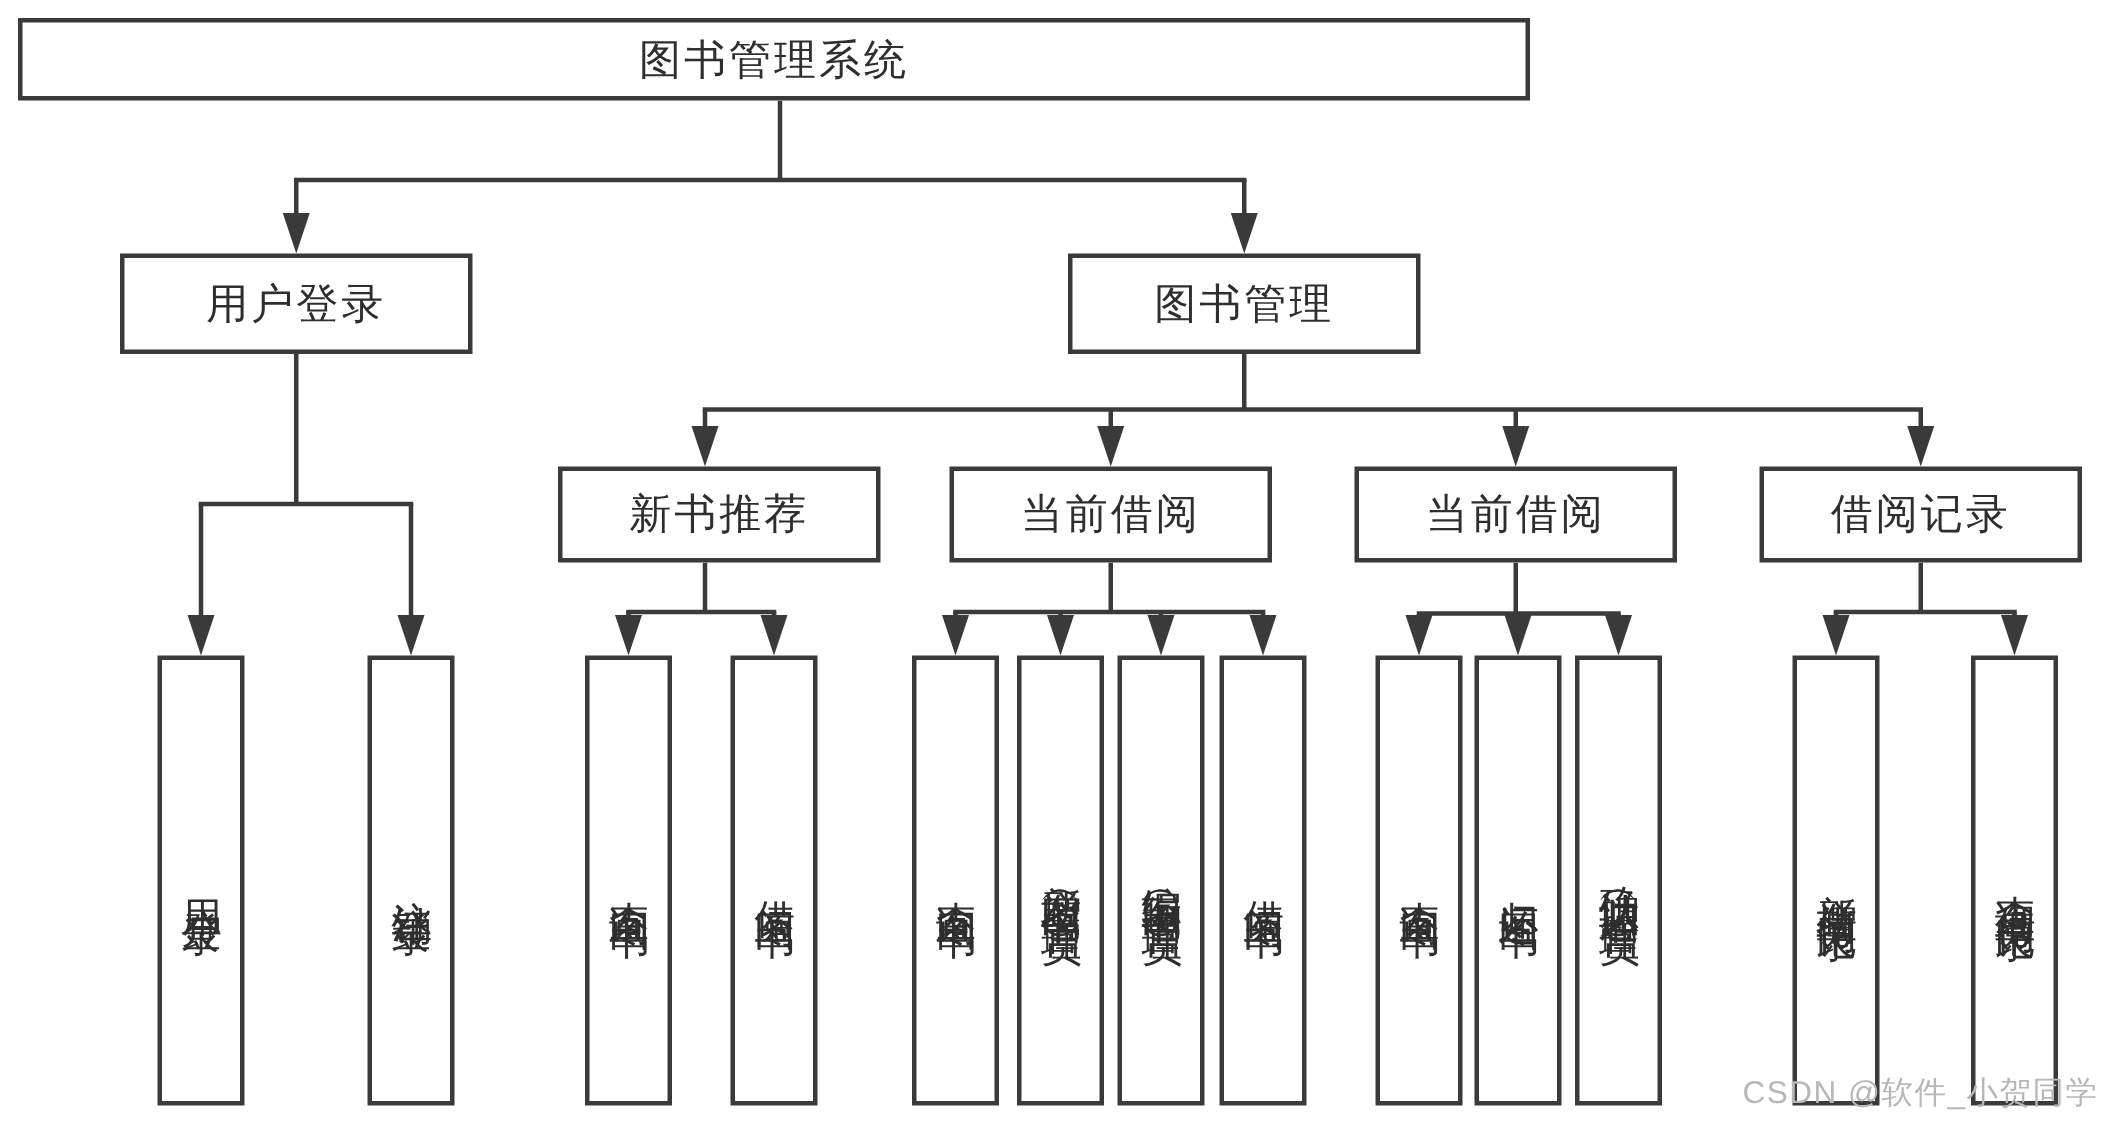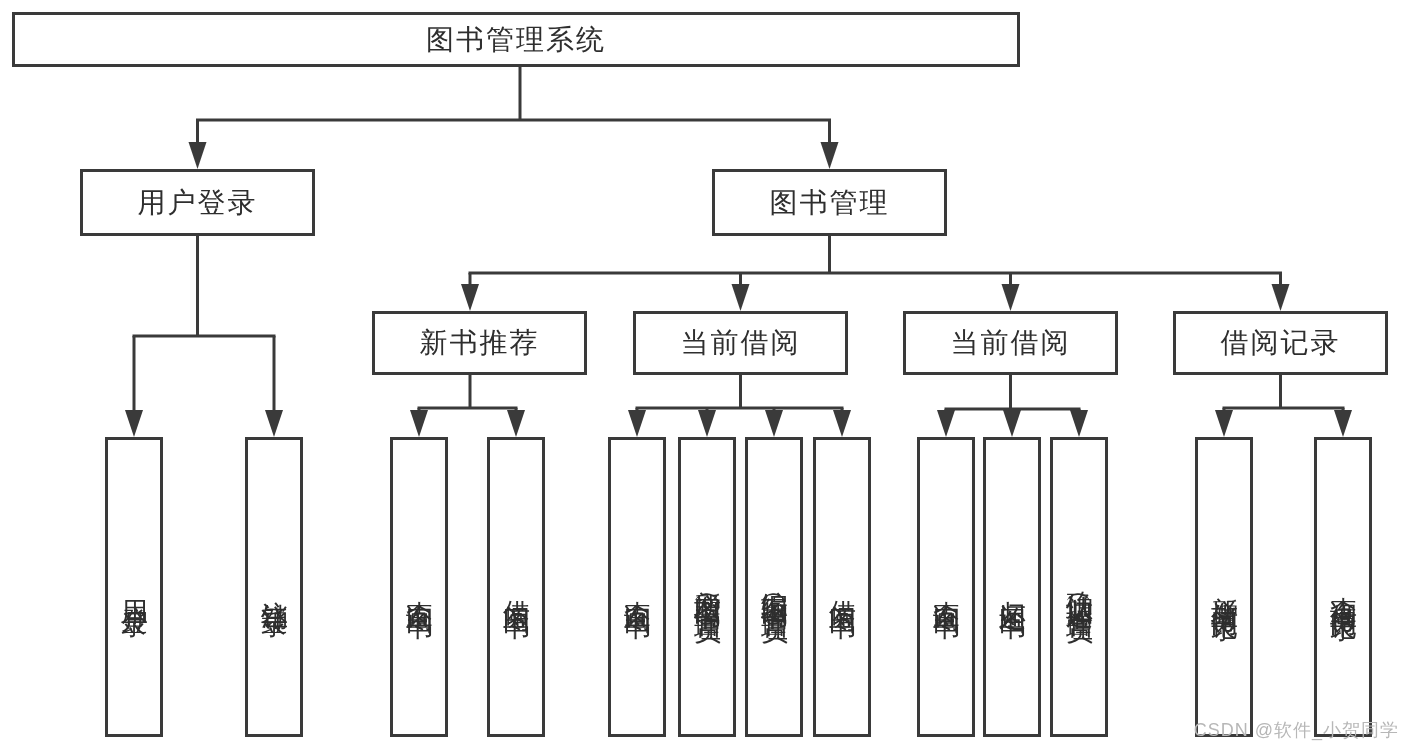--- a/index.html
+++ b/index.html
@@ -15,21 +15,21 @@
     position:absolute;box-sizing:border-box;border:3px solid var(--border);
     background:#fff;color:var(--text);display:flex;align-items:center;justify-content:center;
     text-align:center;
   }
   .node.h{font-size:28px;letter-spacing:2px;white-space:nowrap;}
   .node.v{
     writing-mode:vertical-rl;text-orientation:mixed;
     font-size:27px;letter-spacing:4px;line-height:1;
   }
   .watermark{
-    position:absolute;right:6px;bottom:5px;font-size:18px;letter-spacing:1px;
+    position:absolute;right:6px;bottom:5px;font-size:21px;letter-spacing:1px;
     color:var(--wm);white-space:nowrap;
   }
 </style>
 </head>
 <body>
 
 <div id="stage">
   <svg id="connectors" viewBox="0 0 1405 747" xmlns="http://www.w3.org/2000/svg">
       <line x1="520" y1="67" x2="520" y2="120" stroke="#3a3a3a" stroke-width="3"></line>
       <line x1="196" y1="120" x2="831" y2="120" stroke="#3a3a3a" stroke-width="3"></line>

